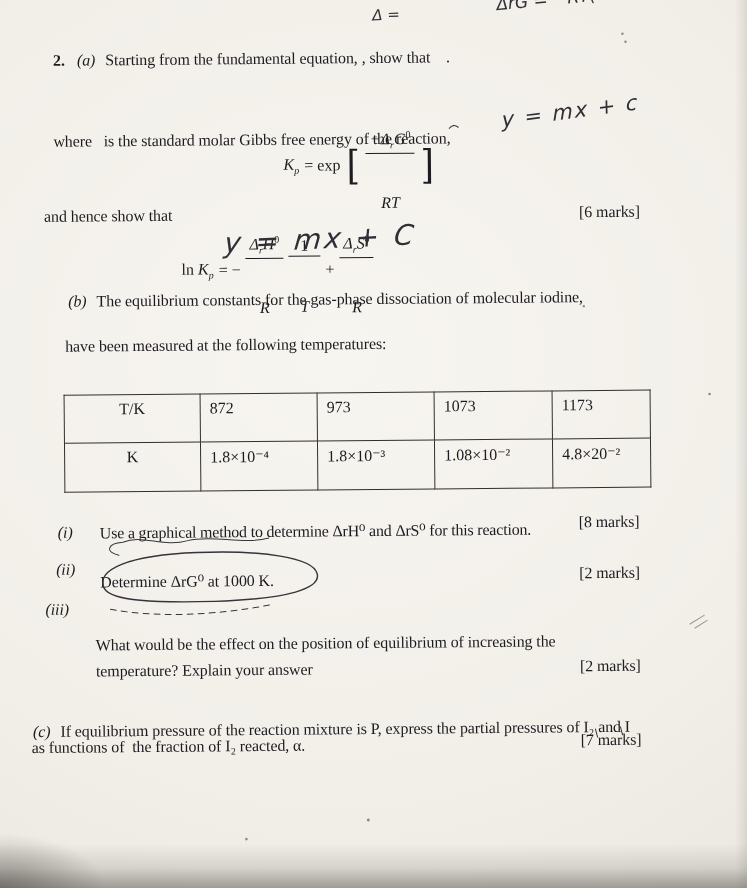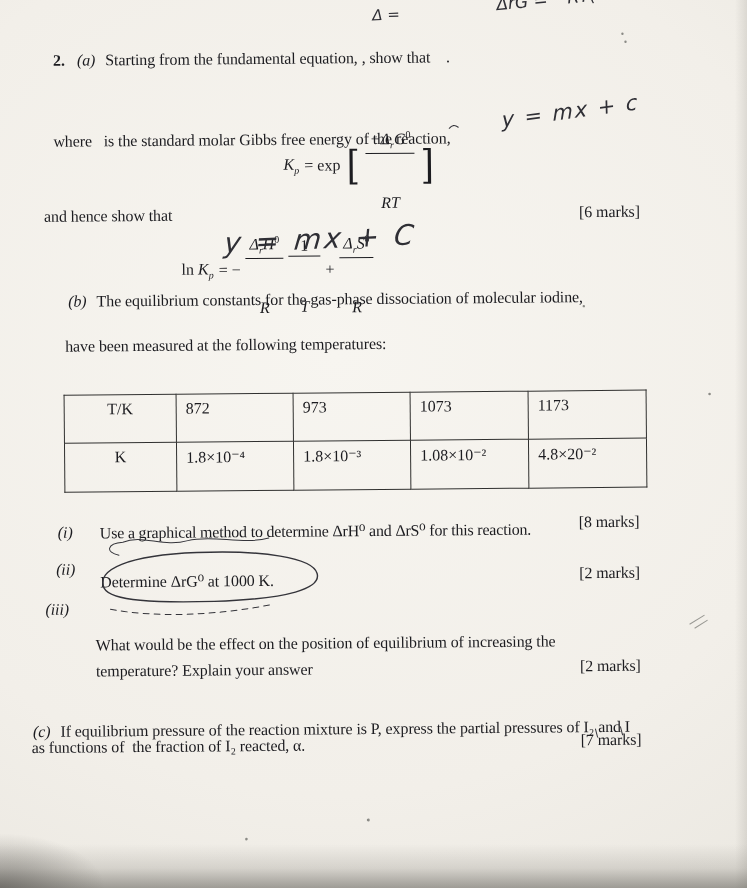--- a/index.html
+++ b/index.html
@@ -79,25 +79,25 @@
   }
   .dtable td {
     border: 1.5px solid #30302f;
     vertical-align: top;
     padding: 5px 4px 0 9px;
     font-size: 16px;
     white-space: pre;
   }
   .dtable tr:nth-child(1) td { height: 48px; }
   .dtable tr:nth-child(2) td { height: 49px; }
-  .dtable td:nth-child(1) { width: 112px; text-align: center; padding-left: 4px; }
+  .dtable td:nth-child(1) { width: 136px; text-align: center; padding-left: 4px; }
   .dtable td:nth-child(2) { width: 117px; }
   .dtable td:nth-child(3) { width: 117px; }
   .dtable td:nth-child(4) { width: 118px; }
-  .dtable td:nth-child(5) { width: 118px; margin-top: 24px; }
+  .dtable td:nth-child(5) { width: 98px; margin-top: 24px; }
   .ann { position: absolute; left: 0; top: 0; pointer-events: none; }
   .pen { fill: none; stroke: #34343a; stroke-width: 1.4; stroke-linecap: round; }
   .dash { stroke-dasharray: 6 5; }
   .thin { stroke-width: 1; }
   .pencil { fill: none; stroke: #82827d; stroke-width: 1; opacity: 0.8; }
   .pencil-dot { fill: #8a8a85; }
 </style>
 </head>
 <body>
 

